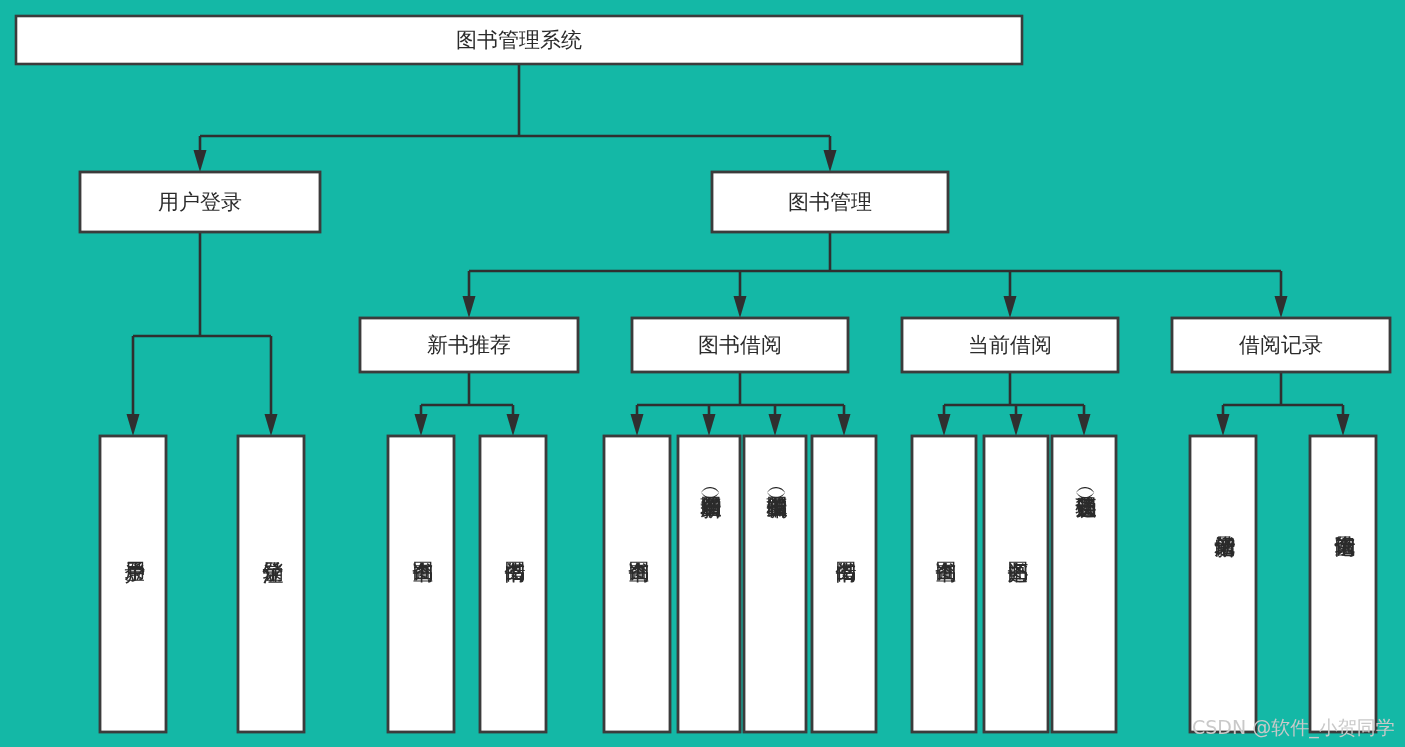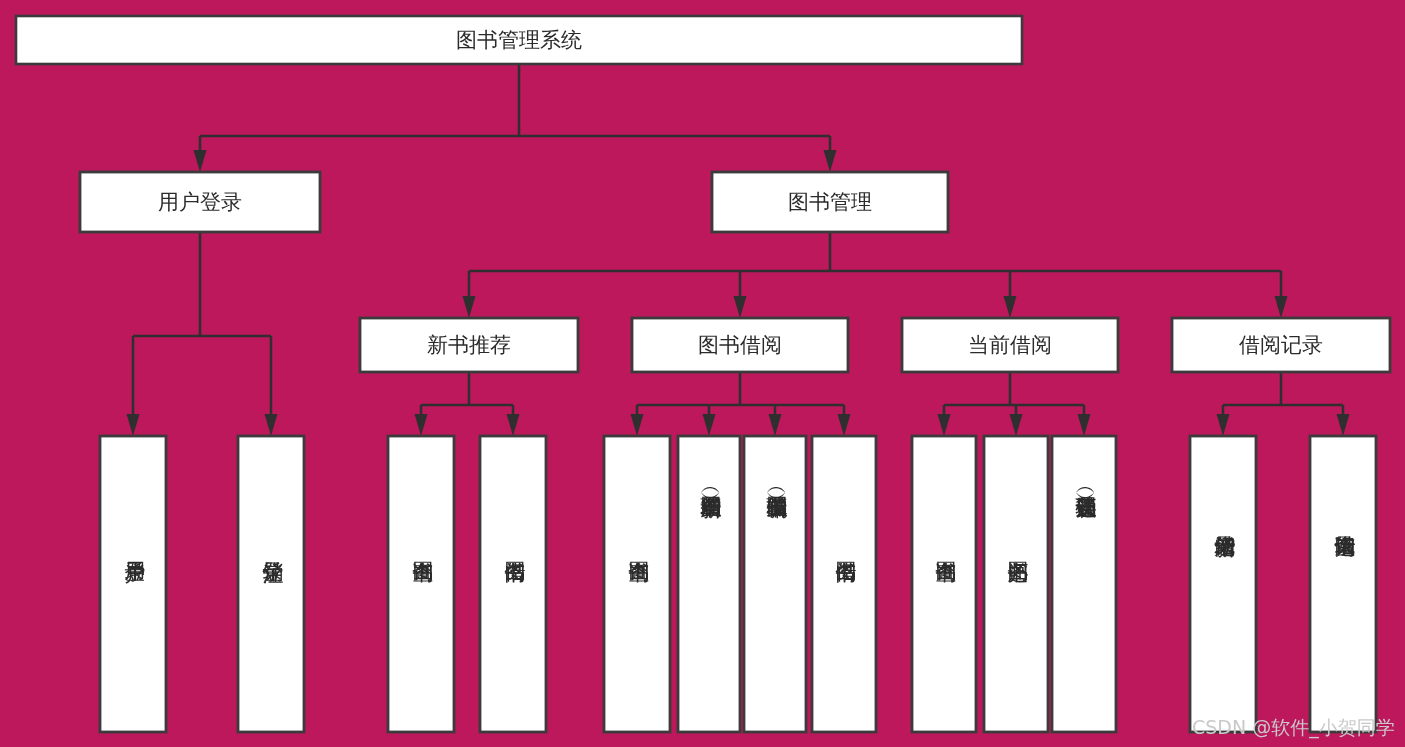--- a/index.html
+++ b/index.html
@@ -11,21 +11,21 @@
   body {
     width: 1405px;
     height: 747px;
     font-family: "DejaVu Sans", "Liberation Sans", sans-serif;
     overflow: hidden;
   }
   #diagram-root {
     position: relative;
     width: 1405px;
     height: 747px;
-    background: #be185d;
+    background: #14b8a6;
   }
   svg.diagram-svg {
     position: absolute;
     top: 0;
     left: 0;
     width: 1405px;
     height: 747px;
     display: block;
   }
   .node-box {

